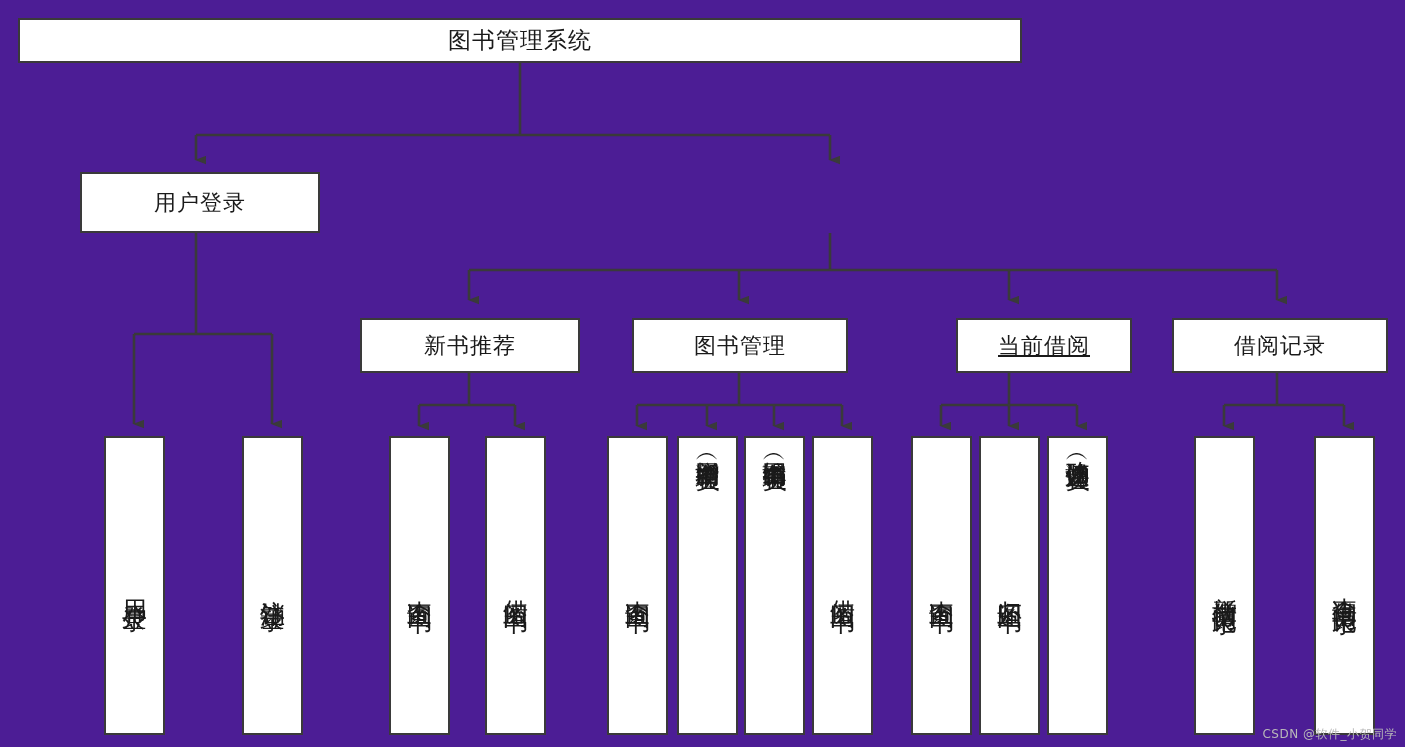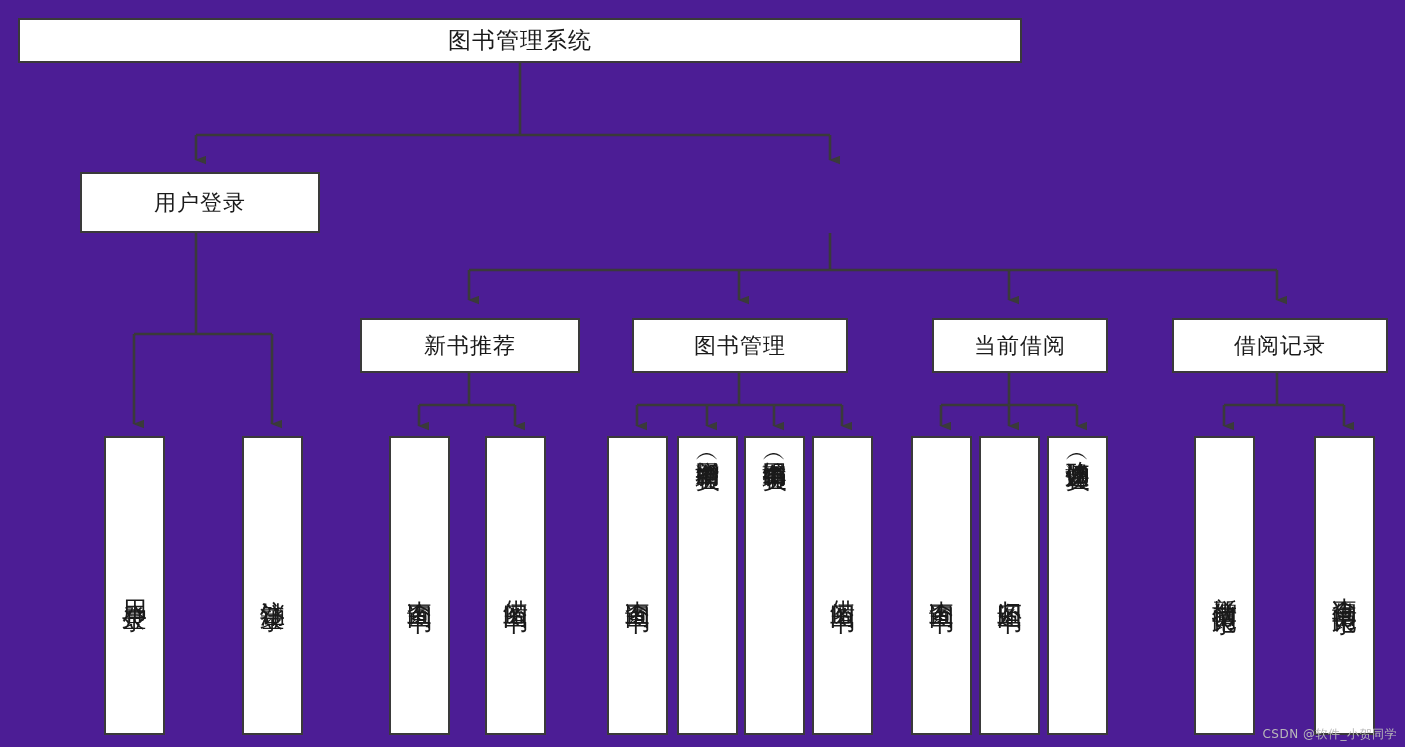--- a/index.html
+++ b/index.html
@@ -147,21 +147,21 @@
   <div class="node h" style="left:80px; top:172px; width:240px; height:61px;">
     <span class="node-label">用户登录</span>
   </div>
 
   <div class="node h" style="left:360px; top:318px; width:220px; height:55px;align-items:center;">
     <span class="node-label">新书推荐</span>
   </div>
   <div class="node h" style="left:632px; top:318px; width:216px; height:55px;">
     <span class="node-label">图书管理</span>
   </div>
-  <div class="node h" style="left:932px; top:318px; width:176px; height:55px;">
+  <div class="node h" style="left:956px; top:318px; width:176px; height:55px;text-decoration:underline;">
     <span class="node-label">当前借阅</span>
   </div>
   <div class="node h" style="left:1172px; top:318px; width:216px; height:55px;">
     <span class="node-label">借阅记录</span>
   </div>
 
   <div class="node v centered" style="left:104px; top:436px; width:61px; height:299px;">
     <span class="node-label">用户登录</span>
   </div>
   <div class="node v centered" style="left:242px; top:436px; width:61px; height:299px;">

